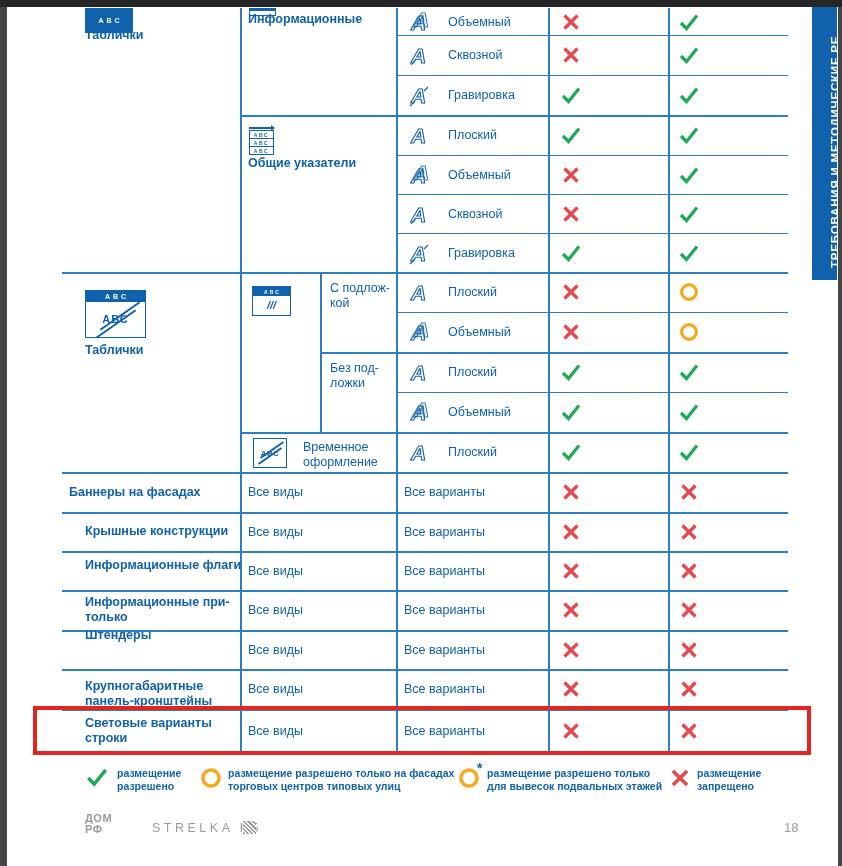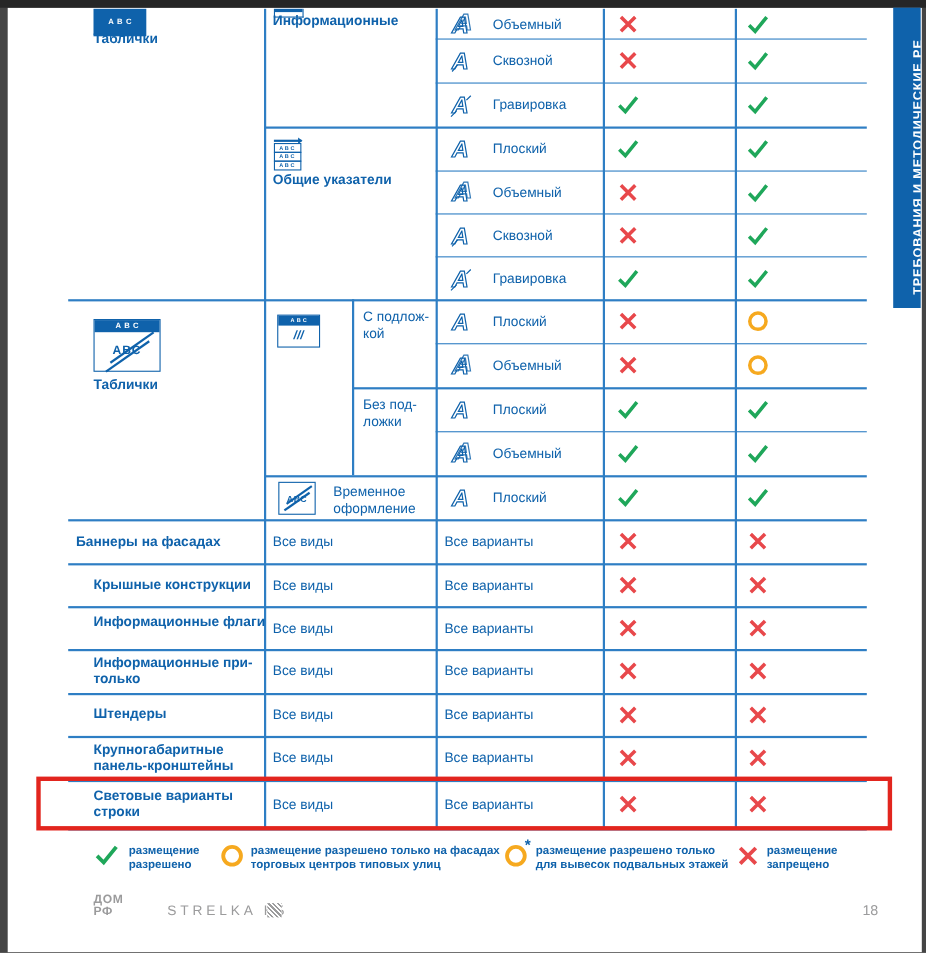--- a/index.html
+++ b/index.html
@@ -400,36 +400,36 @@
       <div class="mark flexc" style="left: 560px; top: 590px; height: 40px;">
         <svg width="22" height="22" viewBox="0 0 22 22">
           <path d="M4.5 4.5 L17.5 17.5 M17.5 4.5 L4.5 17.5" fill="none" stroke="#e8484b" stroke-width="3.2"></path>
         </svg>
       </div>
       <div class="mark flexc" style="left: 678px; top: 590px; height: 40px;">
         <svg width="22" height="22" viewBox="0 0 22 22">
           <path d="M4.5 4.5 L17.5 17.5 M17.5 4.5 L4.5 17.5" fill="none" stroke="#e8484b" stroke-width="3.2"></path>
         </svg>
       </div>
-      <div class="cell-label bold flexv" style="left: 85px; top: 630px; height: 39px; line-height: 15px; width: 160px;">
+      <div class="cell-label bold flexv" style="left: 85px; top: 616px; height: 39px; line-height: 15px; width: 160px;">
         <div>Штендеры</div>
       </div>
       <div class="cell-label flexv" style="left: 248px; top: 630px; height: 39px;">Все виды</div>
       <div class="cell-label flexv" style="left: 404px; top: 630px; height: 39px;">Все варианты</div>
       <div class="mark flexc" style="left: 560px; top: 630px; height: 39px;">
         <svg width="22" height="22" viewBox="0 0 22 22">
           <path d="M4.5 4.5 L17.5 17.5 M17.5 4.5 L4.5 17.5" fill="none" stroke="#e8484b" stroke-width="3.2"></path>
         </svg>
       </div>
       <div class="mark flexc" style="left: 678px; top: 630px; height: 39px;">
         <svg width="22" height="22" viewBox="0 0 22 22">
           <path d="M4.5 4.5 L17.5 17.5 M17.5 4.5 L4.5 17.5" fill="none" stroke="#e8484b" stroke-width="3.2"></path>
         </svg>
       </div>
-      <div class="cell-label bold flexv" style="left: 85px; top: 669px; height: 40px; line-height: 15px; width: 160px;">
+      <div class="cell-label bold flexv" style="left: 85px; top: 669px; height: 40px; line-height: 15px; width: 160px; justify-content: flex-end;">
         <div>Крупногабаритные</div>
         <div>панель-кронштейны</div>
       </div>
       <div class="cell-label flexv" style="left: 248px; top: 669px; height: 40px;">Все виды</div>
       <div class="cell-label flexv" style="left: 404px; top: 669px; height: 40px;">Все варианты</div>
       <div class="mark flexc" style="left: 560px; top: 669px; height: 40px;">
         <svg width="22" height="22" viewBox="0 0 22 22">
           <path d="M4.5 4.5 L17.5 17.5 M17.5 4.5 L4.5 17.5" fill="none" stroke="#e8484b" stroke-width="3.2"></path>
         </svg>
       </div>

